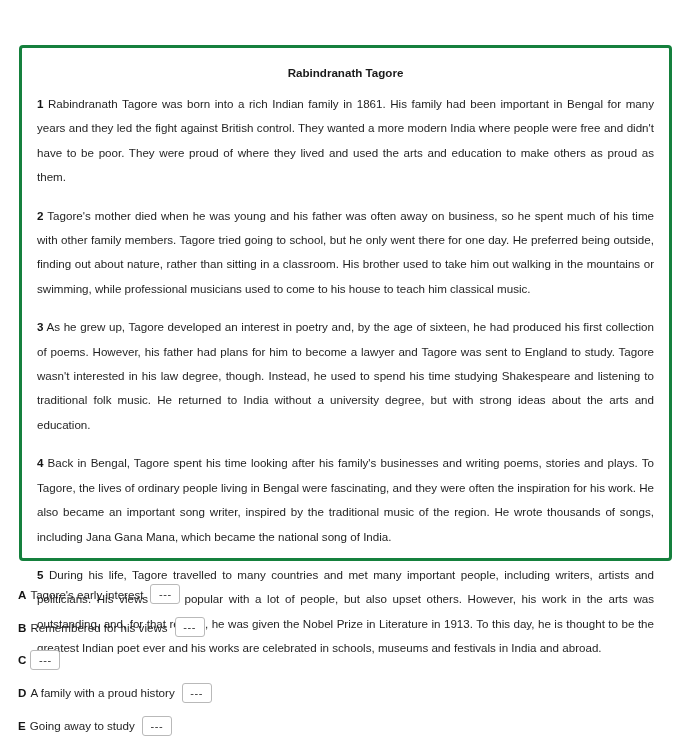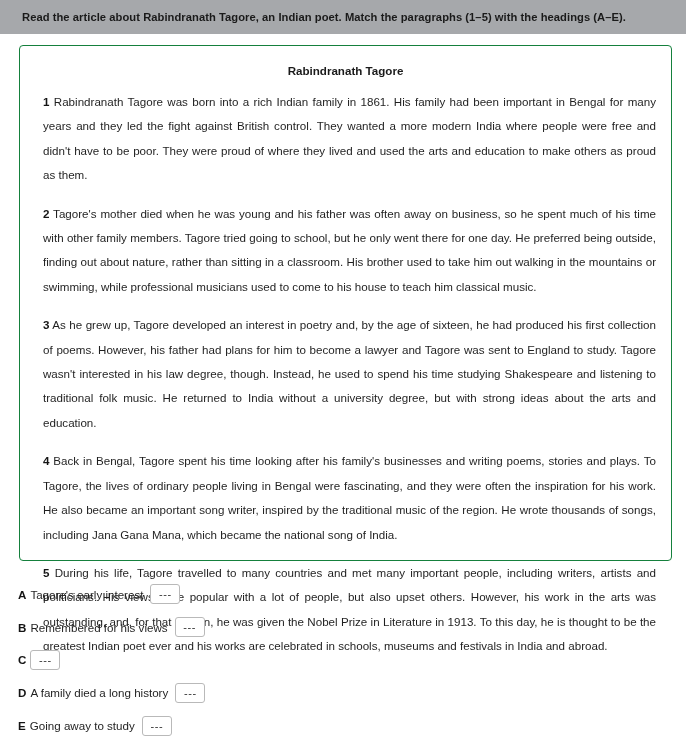--- a/index.html
+++ b/index.html
@@ -42,41 +42,41 @@
     line-height: 14px;
   }
 
   
   .article-box {
     position: absolute;
     left: 19px;
     top: 45px;
     width: 653px;
     height: 516px;
-    border: 1px solid #15803d;
+    border: 3px solid #15803d;
     border-radius: 4px;
     background: #ffffff;
     padding: 14px 13px 12px 13px;
   }
 
   .article-title {
     text-align: center;
     font-size: 11.6px;
     font-weight: bold;
     color: #1a1a1a;
     margin: 3px 0 12px 0;
     line-height: 15px;
   }
 
   .paragraph {
     font-size: 11.6px;
     line-height: 24.4px;
     color: #1f1f1f;
     text-align: justify;
-    margin: 0 0 14px 8px;
+    margin: 0 0 14px 0;
     padding: 0 2px;
   }
   .paragraph:last-child { margin-bottom: 0; }
   .p-num {
     font-weight: bold;
     color: #141414;
   }
 
   
   .match-list {
@@ -117,23 +117,20 @@
     letter-spacing: 0.6px;
     cursor: pointer;
     line-height: 18px;
   }
 </style>
 </head>
 <body>
 
 <div id="page">
 
-  <div class="instruction-bar">
-    <span class="instruction-text">Read the article about Rabindranath Tagore, an Indian poet. Match the paragraphs (1–5) with the headings (A–E).</span>
-  </div>
 
   <div class="article-box">
     <div class="article-title">Rabindranath Tagore</div>
 
     <p class="paragraph">
       <span class="p-num">1</span><span> Rabindranath Tagore was born into a rich Indian family in 1861. His family had been important in Bengal for many years and they led the fight against British control. They wanted a more modern India where people were free and didn't have to be poor. They were proud of where they lived and used the arts and education to make others as proud as them.</span>
     </p>
 
     <p class="paragraph">
       <span class="p-num">2</span><span> Tagore's mother died when he was young and his father was often away on business, so he spent much of his time with other family members. Tagore tried going to school, but he only went there for one day. He preferred being outside, finding out about nature, rather than sitting in a classroom. His brother used to take him out walking in the mountains or swimming, while professional musicians used to come to his house to teach him classical music.</span>
@@ -166,21 +163,21 @@
       <span class="answer-box">---</span>
     </div>
 
     <div class="match-row">
       <span class="match-letter">C</span>
       <span class="answer-box">---</span>
     </div>
 
     <div class="match-row">
       <span class="match-letter">D</span>
-      <span class="match-label">A family died a long history</span>
+      <span class="match-label">A family with a proud history</span>
       <span class="answer-box">---</span>
     </div>
 
     <div class="match-row">
       <span class="match-letter">E</span>
       <span class="match-label">Going away to study</span>
       <span class="answer-box">---</span>
     </div>
 
   </div>

